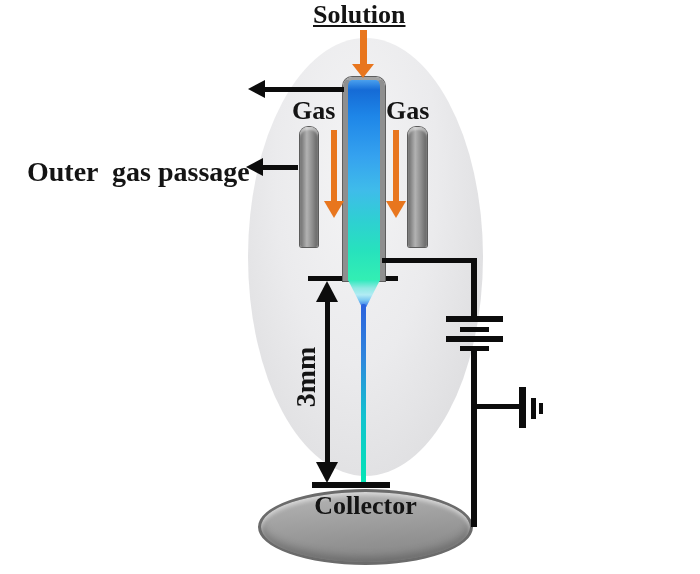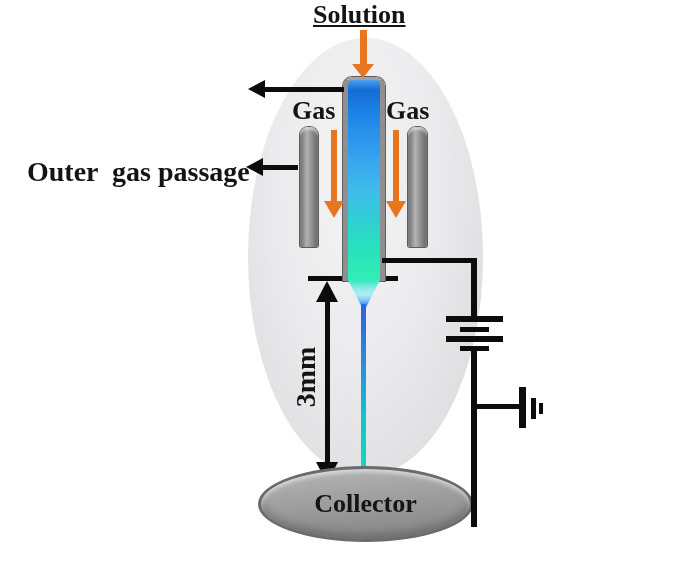--- a/index.html
+++ b/index.html
@@ -74,25 +74,25 @@
   
   .varrow{left:316px;top:281px;width:22px;height:202px;display:flex;flex-direction:column;align-items:center;}
   .varrow .up{width:0;height:0;border-left:11px solid transparent;border-right:11px solid transparent;border-bottom:21px solid var(--ink);}
   .varrow .down{width:0;height:0;border-left:11px solid transparent;border-right:11px solid transparent;border-top:21px solid var(--ink);}
   .varrow .shaft{width:5px;flex:1;background:var(--ink);}
 
   .hline,.vline{background:var(--ink);}
 
   
   .collector{
-    left:258px;top:466px;width:215px;height:76px;border-radius:50%;
+    left:258px;top:489px;width:215px;height:76px;border-radius:50%;
     background:linear-gradient(175deg,#b7b7b7 0%,#a2a2a2 38%,#919191 70%,#858585 100%);
     border:3px solid #6b6b6b;box-sizing:border-box;
     box-shadow:inset 0 3px 4px rgba(255,255,255,.55), inset 0 -5px 8px rgba(0,0,0,.22);
-    display:flex;align-items:center;justify-content:center;
+    display:flex;justify-content:center;
   }
 
   
   .distance{
     left:274px;top:361px;width:64px;height:32px;line-height:32px;text-align:center;
     transform:rotate(-90deg);font-size:28px;font-weight:bold;
   }
 </style>
 </head>
 <body>

